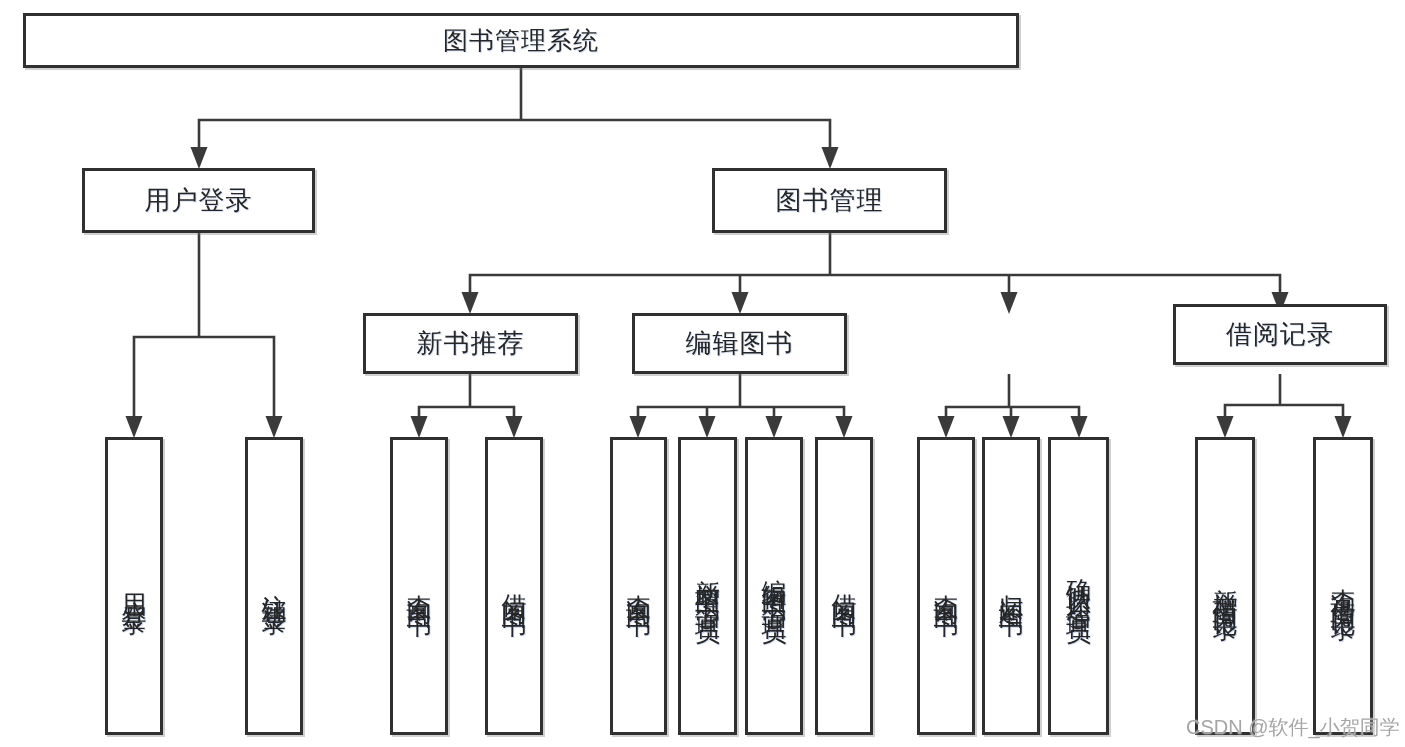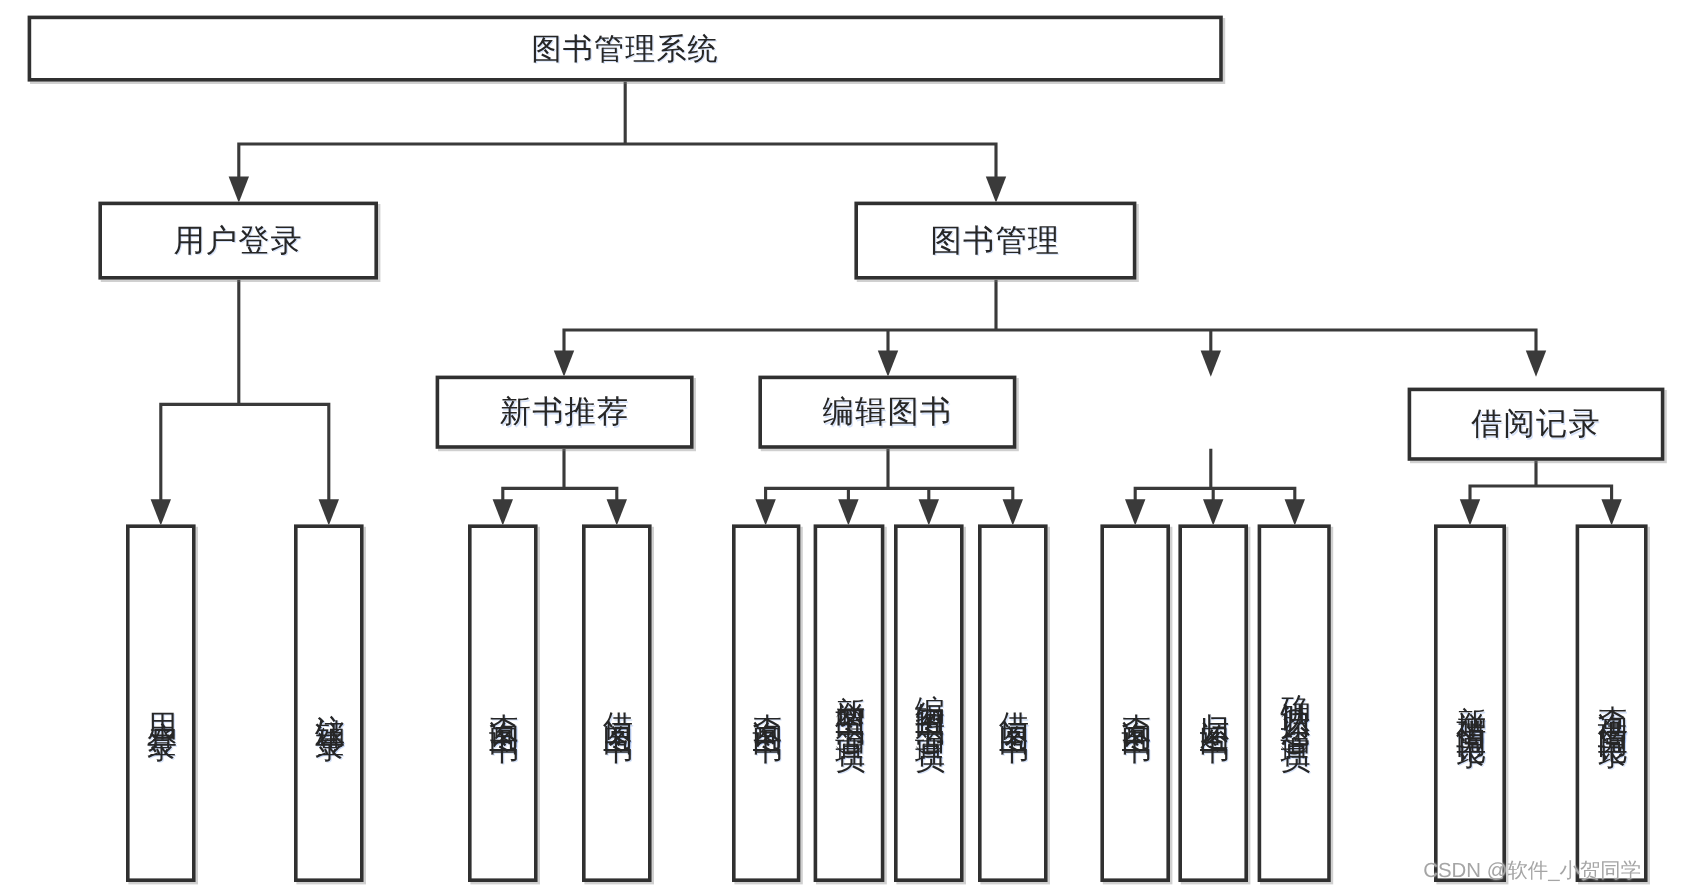--- a/index.html
+++ b/index.html
@@ -30,21 +30,21 @@
     text-orientation:mixed;
     font-size:25px;
     letter-spacing:6px;
     line-height:1;
     text-align:center;
   }
   .watermark{
     position:absolute;
     z-index:3;
     color:#a5a5a5;
-    font-size:17px;
+    font-size:20px;
     white-space:nowrap;
     text-shadow:0 0 2px #ffffff;
   }
 </style>
 </head>
 <body>
 
 <div class="stage">
 
   <svg class="connectors" width="1405" height="747" viewBox="0 0 1405 747" xmlns="http://www.w3.org/2000/svg">
@@ -97,21 +97,21 @@
   <div class="box hbox" style="left:712px;top:168px;width:235px;height:65px">
     <span>图书管理</span>
   </div>
 
   <div class="box hbox" style="left:363px;top:313px;width:215px;height:61px">
     <span>新书推荐</span>
   </div>
   <div class="box hbox" style="left:632px;top:313px;width:215px;height:61px">
     <span>编辑图书</span>
   </div>
-  <div class="box hbox" style="left:1173px;top:323px;width:214px;height:61px">
+  <div class="box hbox" style="left:1173px;top:304px;width:214px;height:61px">
     <span>借阅记录</span>
   </div>
 
   <div class="box vbox" style="left:105px;top:437px;width:58px;height:298px">
     <span>用户登录</span>
   </div>
   <div class="box vbox" style="left:245px;top:437px;width:58px;height:298px">
     <span>注销登录</span>
   </div>
 

